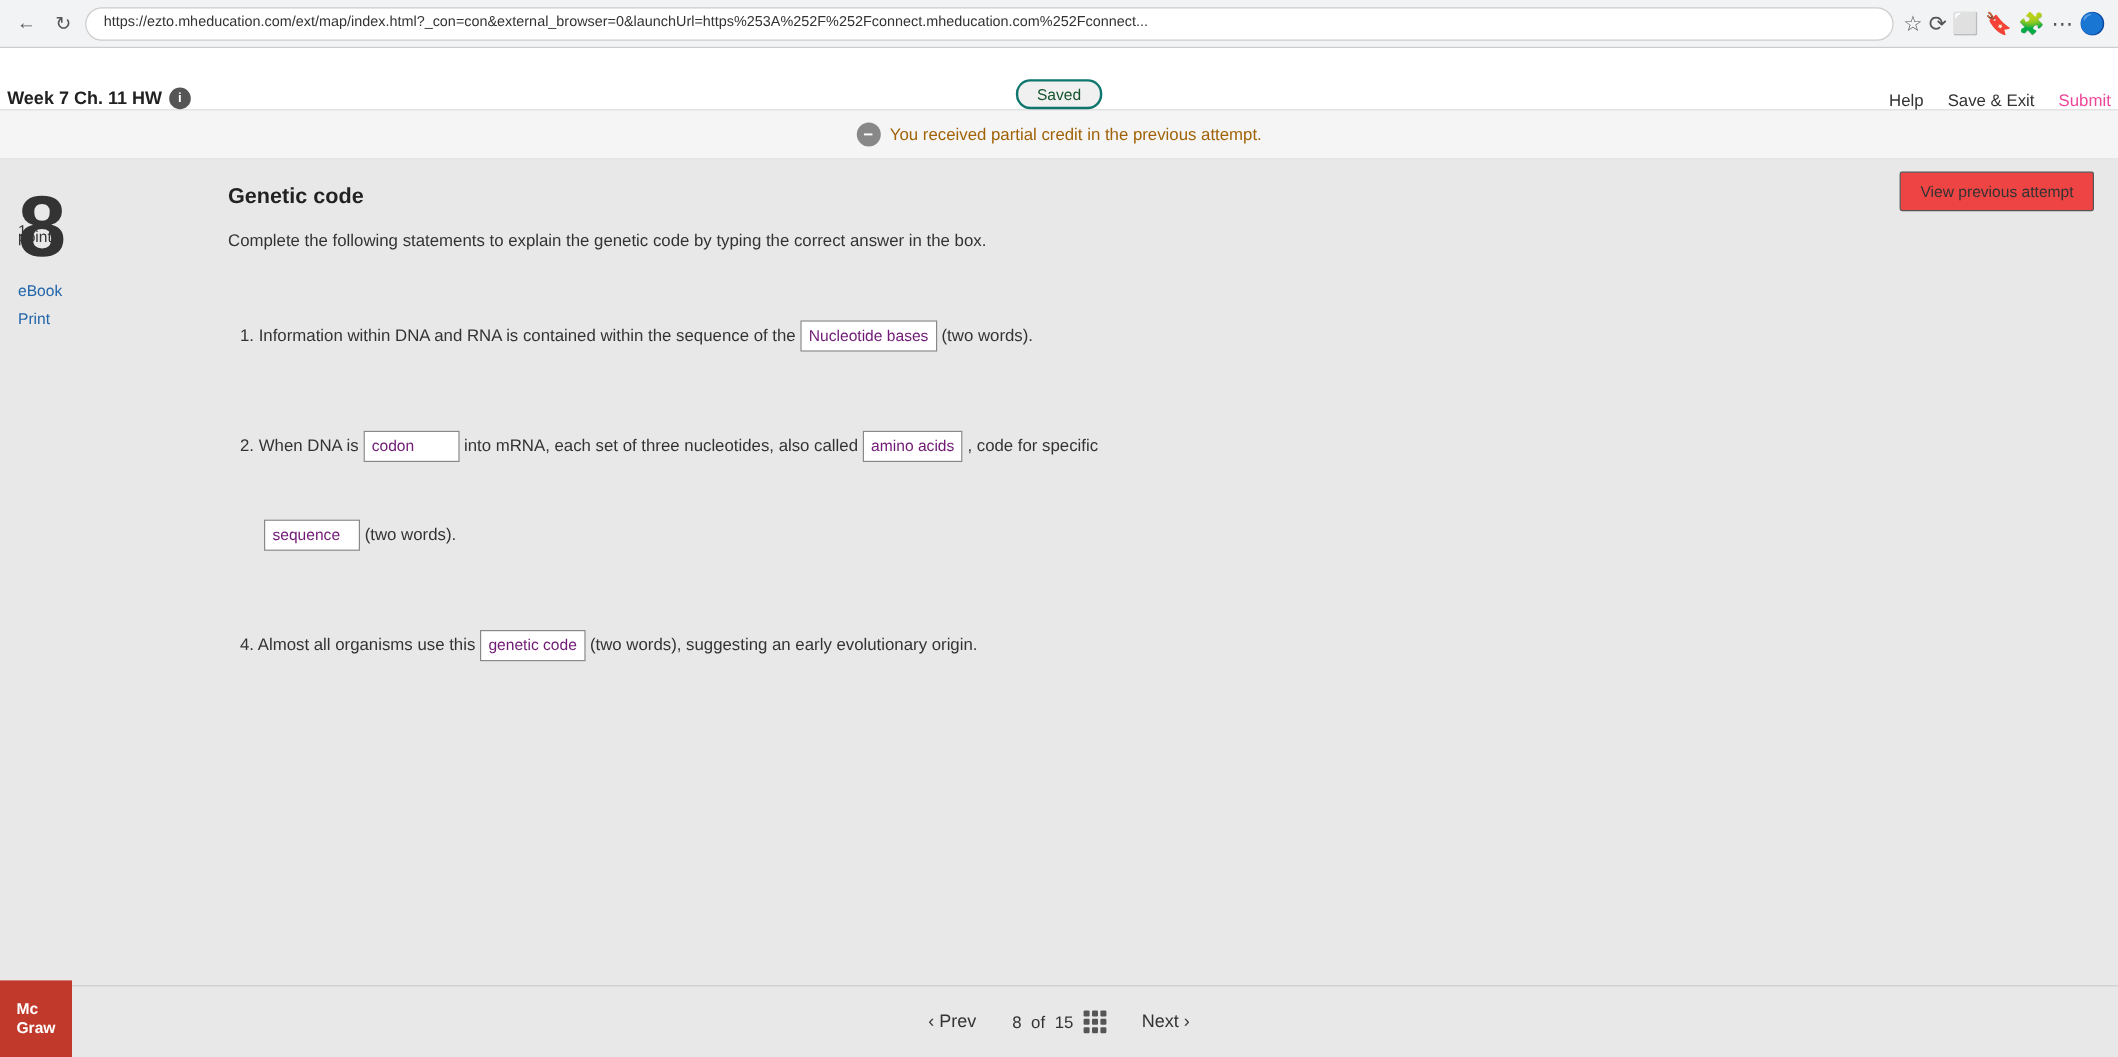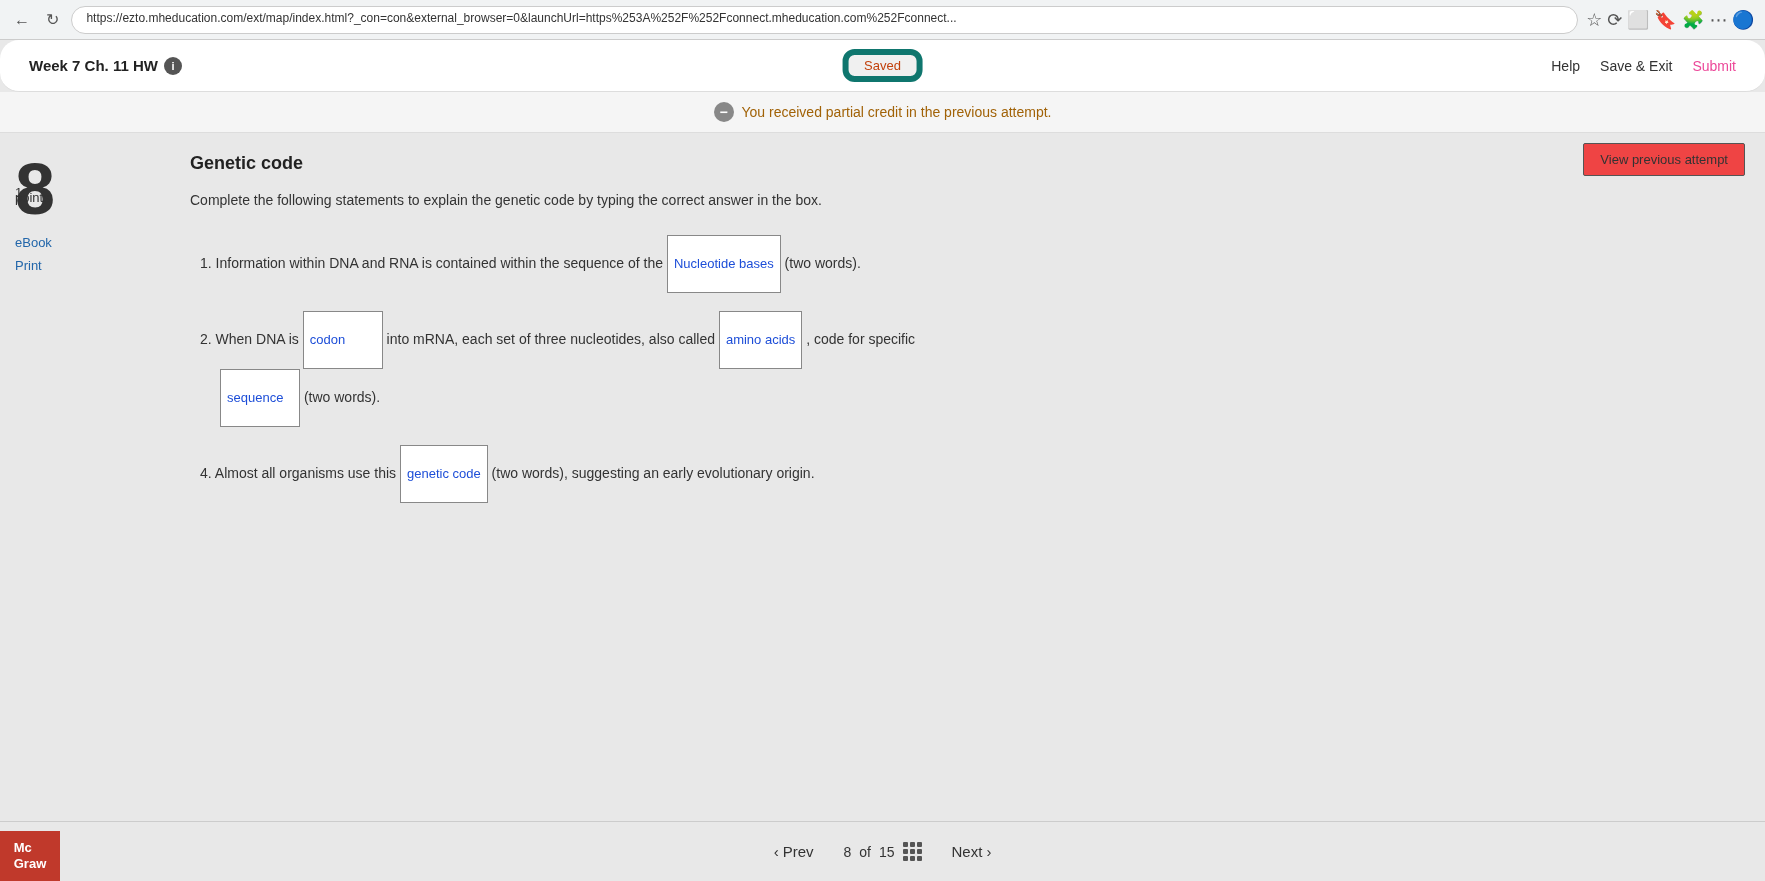--- a/index.html
+++ b/index.html
@@ -48,25 +48,24 @@
       align-items: center;
       color: #555;
       font-size: 18px;
     }
 
     
     .app-header {
       background: #fff;
       height: 52px;
       display: flex;
-      align-items: center;
-      padding: 0 29px;
+      align-items: flex-end;
+      padding: 0 6px;
       border-bottom: 1px solid #ddd;
       position: relative;
-      border-radius: 19px;
     }
     .app-title {
       font-size: 15px;
       font-weight: bold;
       display: flex;
       align-items: center;
       gap: 6px;
     }
     .info-icon {
       display: inline-flex;
@@ -78,25 +77,25 @@
       background: #555;
       color: #fff;
       font-size: 11px;
       font-weight: bold;
     }
     .saved-badge {
       position: absolute;
       left: 50%;
       transform: translateX(-50%);
       background: #f0f0f0;
-      border: 6px solid #0f766e;
+      border: 2px solid #0f766e;
       border-radius: 12px;
       padding: 3px 16px;
       font-size: 13px;
-      color: #c2410c;
+      color: #14532d;
     }
     .header-right {
       margin-left: auto;
       display: flex;
       gap: 20px;
       align-items: center;
     }
     .header-link {
       color: #333;
       font-size: 14px;
@@ -198,43 +197,44 @@
 
     .question-title {
       font-size: 18px;
       font-weight: bold;
       margin-bottom: 16px;
       color: #222;
     }
     .question-instruction {
       font-size: 14px;
       color: #333;
-      margin-bottom: 24px;
+      margin-bottom: 8px;
       line-height: 1.5;
     }
     .statements-list {
       display: flex;
       flex-direction: column;
       gap: 18px;
       padding-left: 10px;
     }
     .statement {
       font-size: 14px;
       color: #333;
       line-height: 1.7;
     }
     .inline-input {
       display: inline-block;
       border: 1px solid #888;
       background: #fff;
-      padding: 17px 6px;
-      font-size: 13px;
-      color: #1d4ed8;
+      padding: 1px 6px;
+      font-size: 13px;
+      color: #701a75;
       min-width: 80px;
       vertical-align: baseline;
+      margin-top: 48px;
     }
 
     
     .bottom-nav {
       position: absolute;
       bottom: 0;
       left: 0;
       right: 0;
       height: 60px;
       background: #e8e8e8;
@@ -277,21 +277,21 @@
     
     .mcgraw-logo {
       position: absolute;
       bottom: 0;
       left: 0;
       background: #c0392b;
       color: #fff;
       font-size: 13px;
       font-weight: bold;
       padding: 6px 10px;
-      height: 50px;
+      height: 64px;
       display: flex;
       align-items: center;
       justify-content: center;
       width: 60px;
       line-height: 1.2;
     }
   </style>
 </head>
 <body>
 

